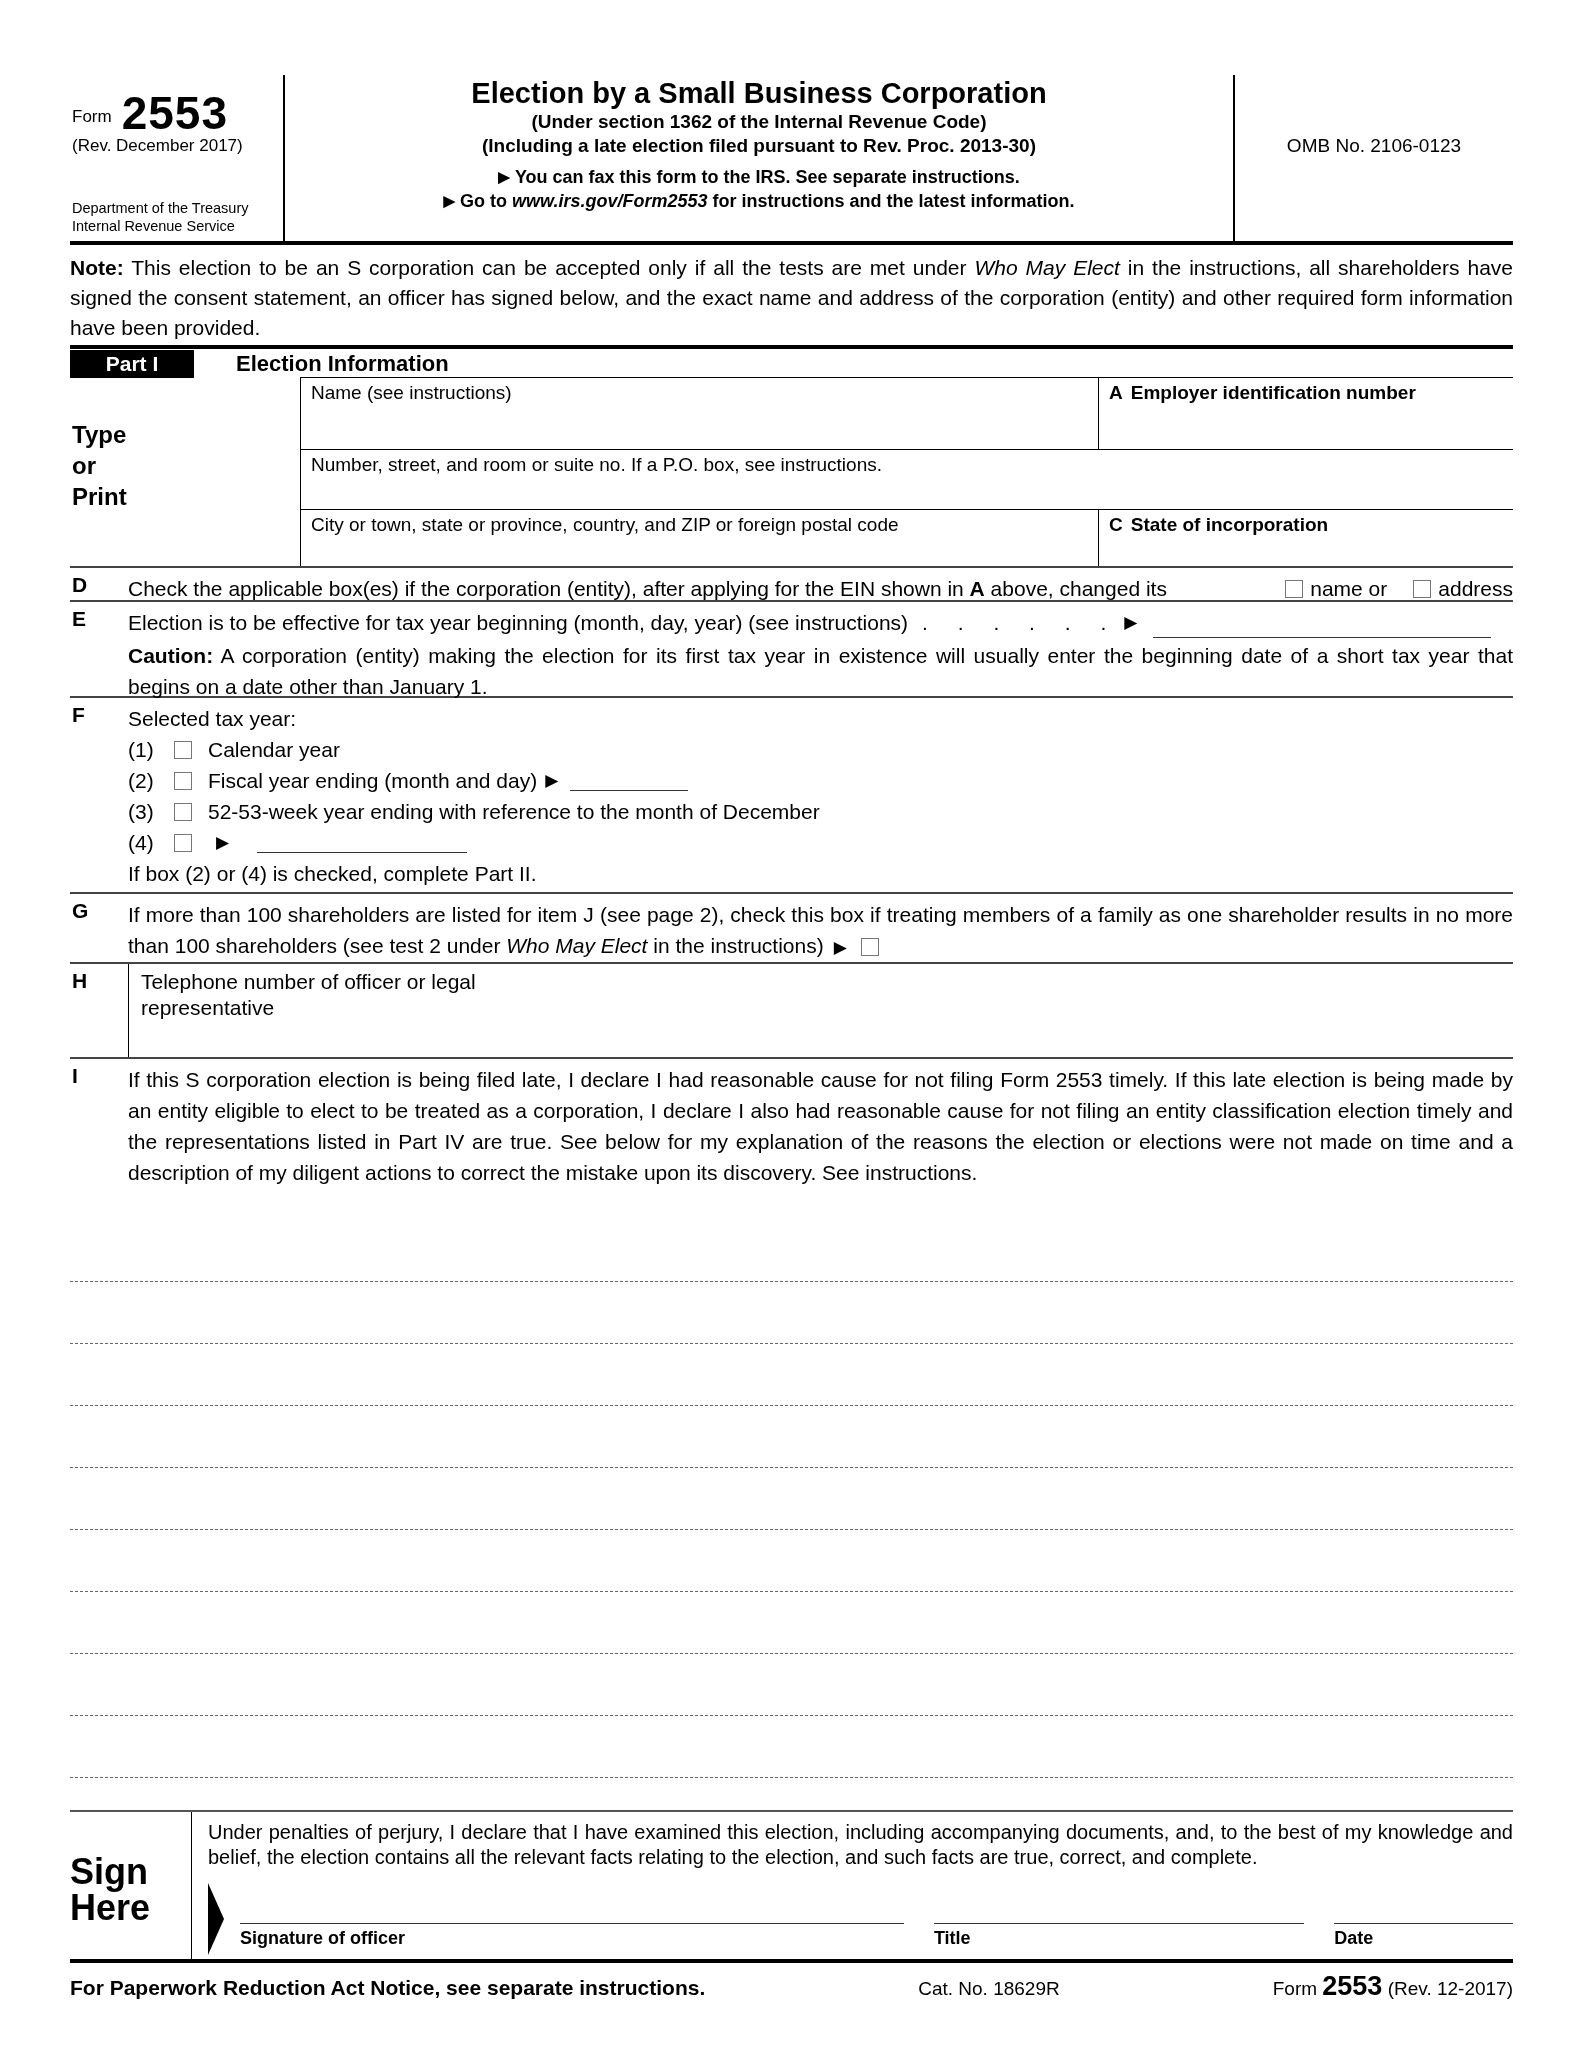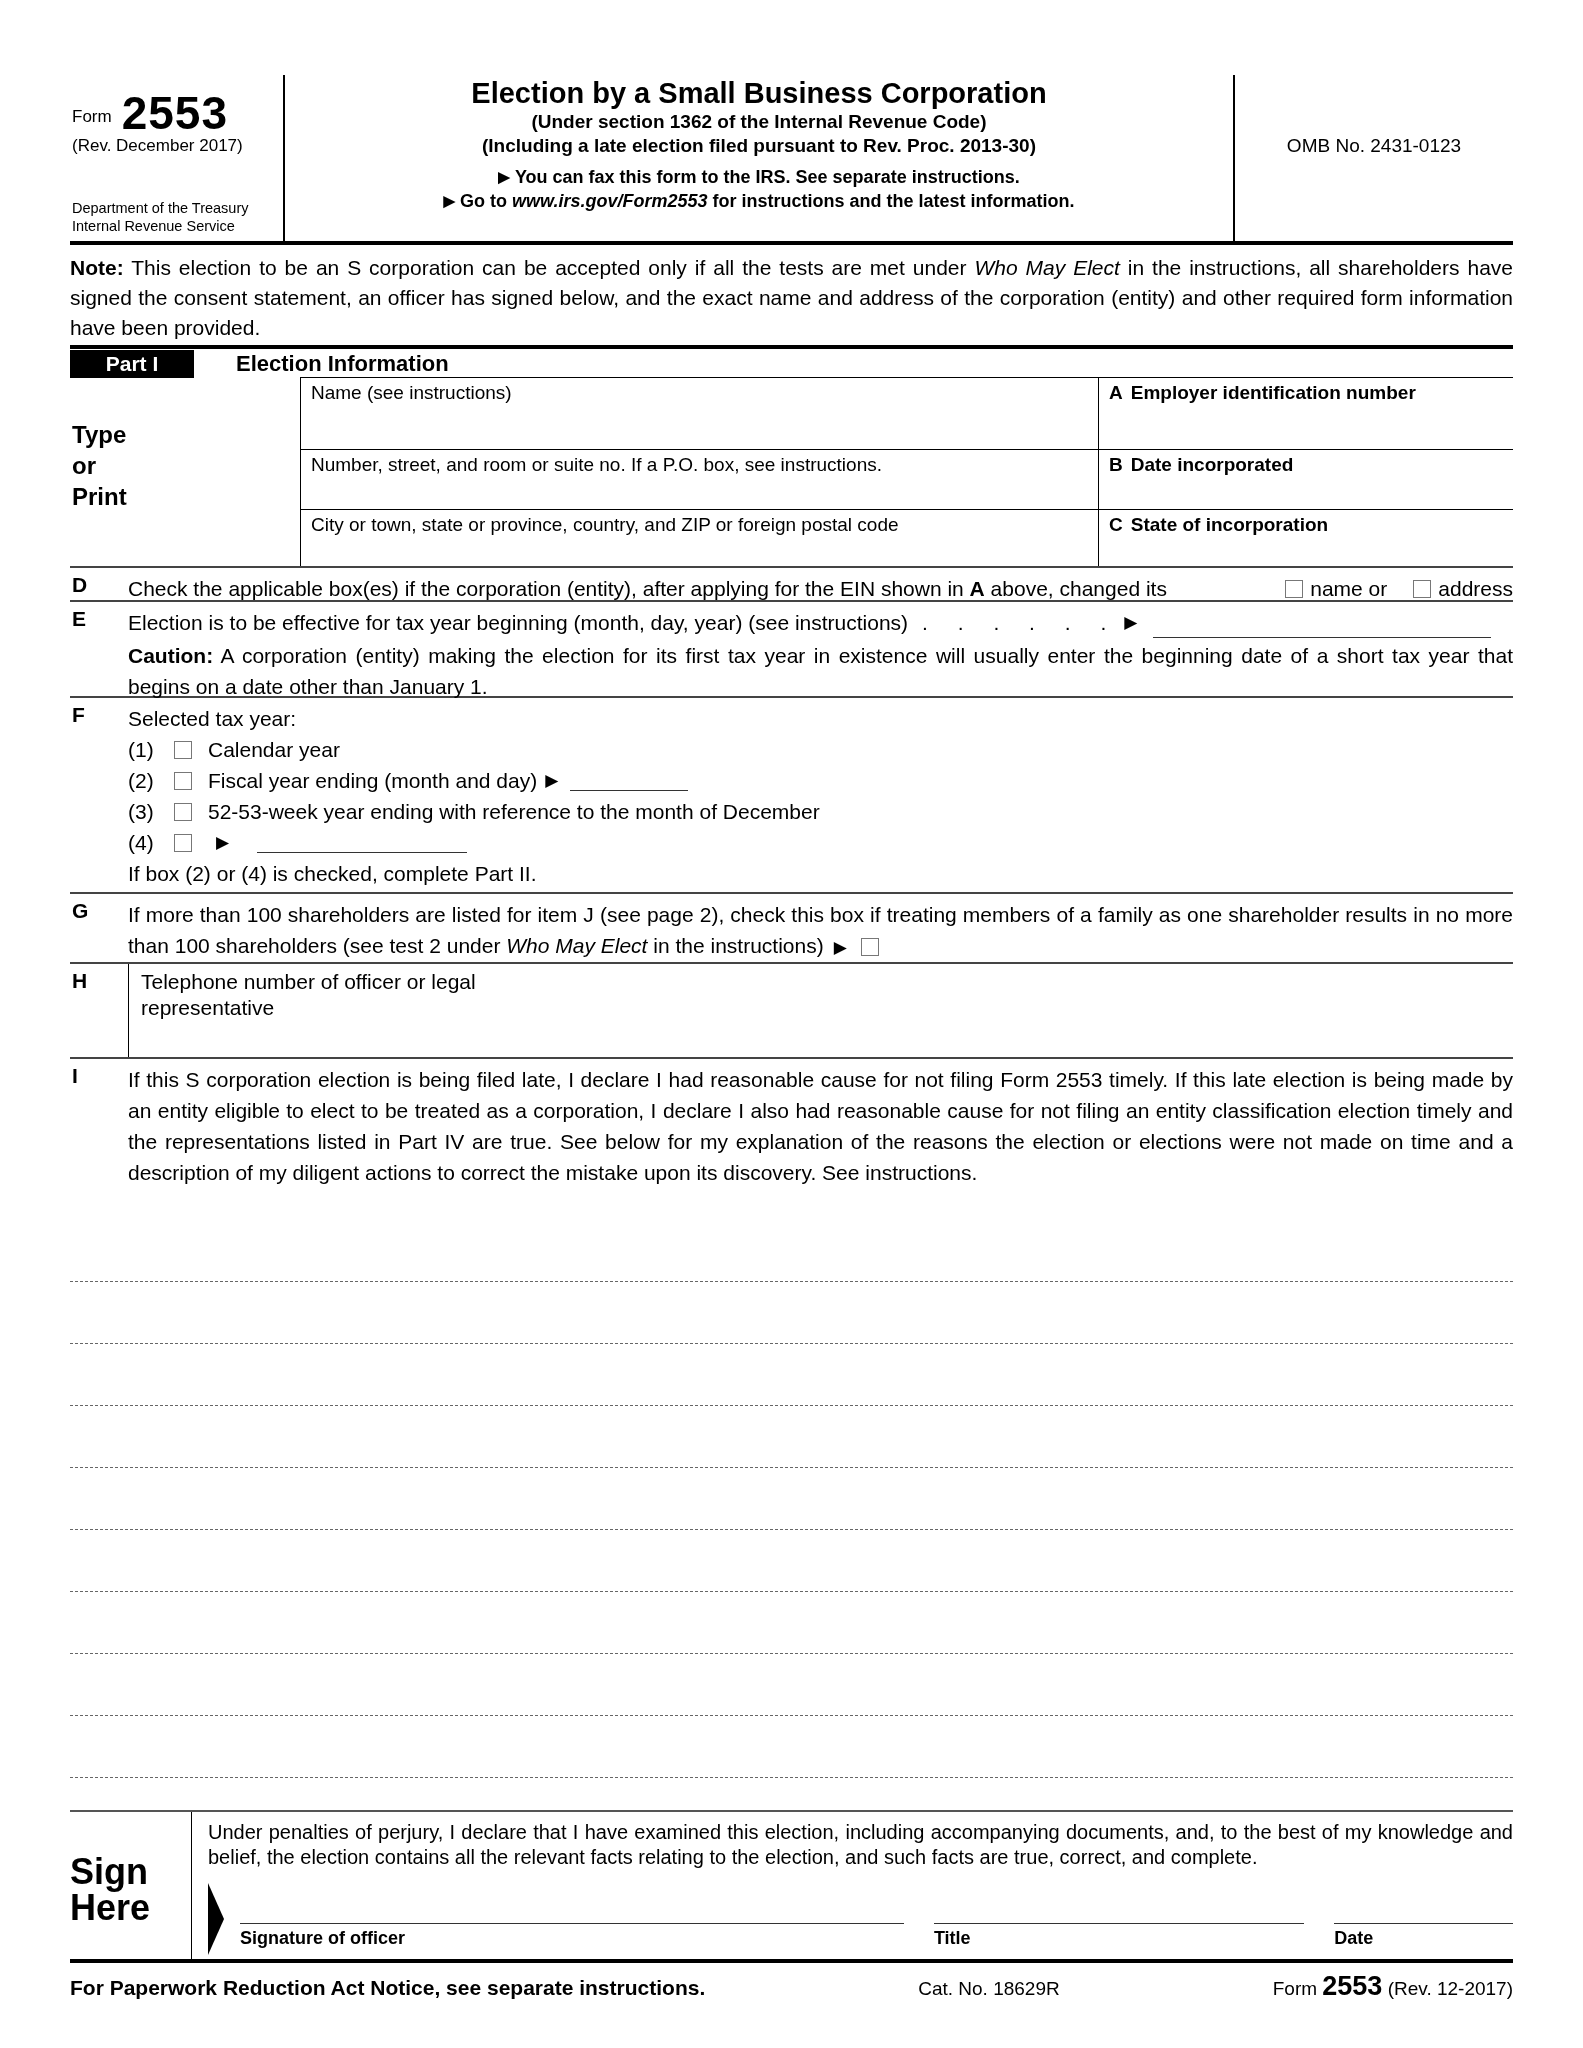--- a/index.html
+++ b/index.html
@@ -124,21 +124,21 @@
       </div>
     </div>
     <div class="hdr-center">
       <div class="hdr-title">Election by a Small Business Corporation</div>
       <div class="hdr-sub">(Under section 1362 of the Internal Revenue Code)</div>
       <div class="hdr-sub">(Including a late election filed pursuant to Rev. Proc. 2013-30)</div>
       <div class="hdr-fax"><span class="arr">▶</span><span>You can fax this form to the IRS. See separate instructions.</span></div>
       <div class="hdr-goto"><span class="arr">▶</span><span>Go to </span><span class="it">www.irs.gov/Form2553</span><span> for instructions and the latest information.</span></div>
     </div>
     <div class="hdr-right">
-      <span>OMB No. 2431-0123</span>
+      <span>OMB No. 2106-0123</span>
     </div>
   </div>
 
   <div class="note">
     <span class="b">Note:</span><span> This election to be an S corporation can be accepted only if all the tests are met under </span><span class="it">Who May Elect</span><span> in the instructions, all shareholders have signed the consent statement, an officer has signed below, and the exact name and address of the corporation (entity) and other required form information have been provided.</span>
   </div>
 
   <div class="part-bar">
     <span class="part-badge">Part I</span>
     <span class="part-title">Election Information</span>
@@ -150,21 +150,20 @@
       <div>or</div>
       <div>Print</div>
     </div>
     <div class="ent-table">
       <div class="et-row r1">
         <div class="et-main"><span>Name (see instructions)</span></div>
         <div class="et-side"><span class="cell-letter">A</span><span class="b">Employer identification number</span></div>
       </div>
       <div class="et-row r2">
         <div class="et-main"><span>Number, street, and room or suite no. If a P.O. box, see instructions.</span></div>
-        <div class="et-side"><span class="cell-letter">B</span><span class="b">Date incorporated</span></div>
       </div>
       <div class="et-row r3">
         <div class="et-main"><span>City or town, state or province, country, and ZIP or foreign postal code</span></div>
         <div class="et-side"><span class="cell-letter">C</span><span class="b">State of incorporation</span></div>
       </div>
     </div>
   </div>
 
   <div class="sec sec-d">
     <div class="sec-letter">D</div>

